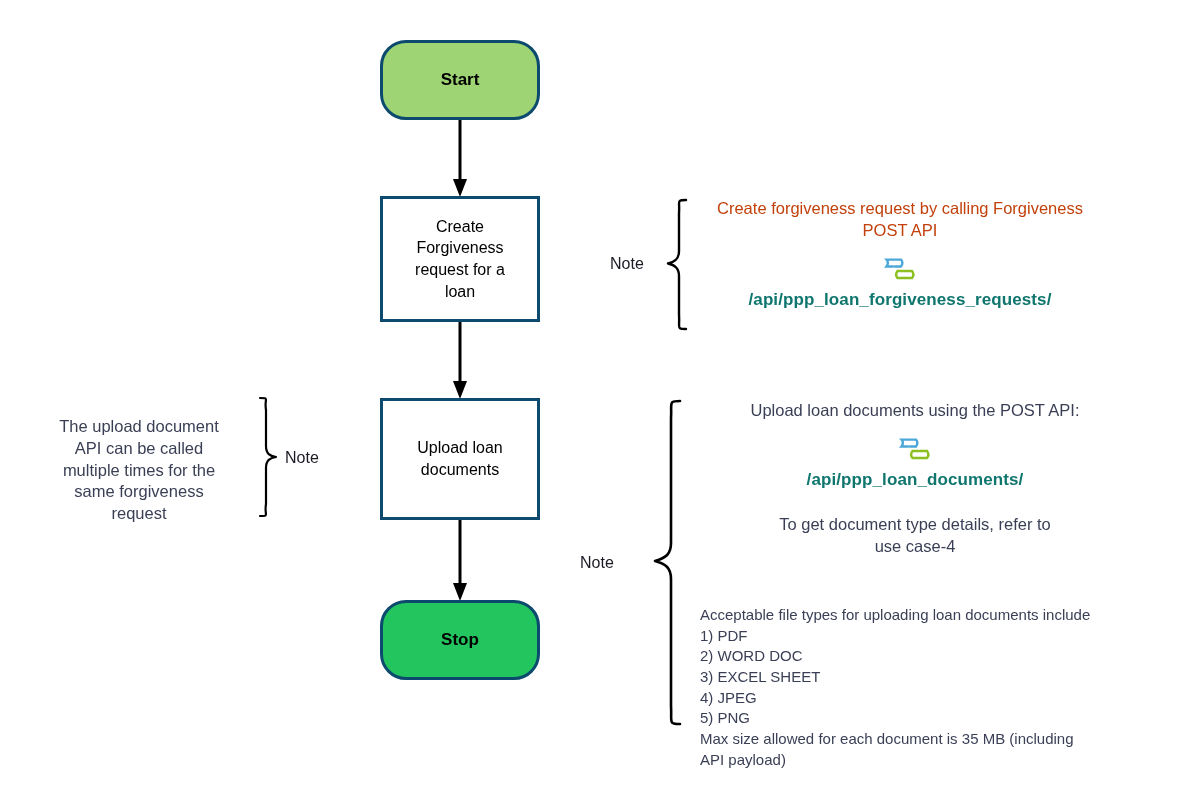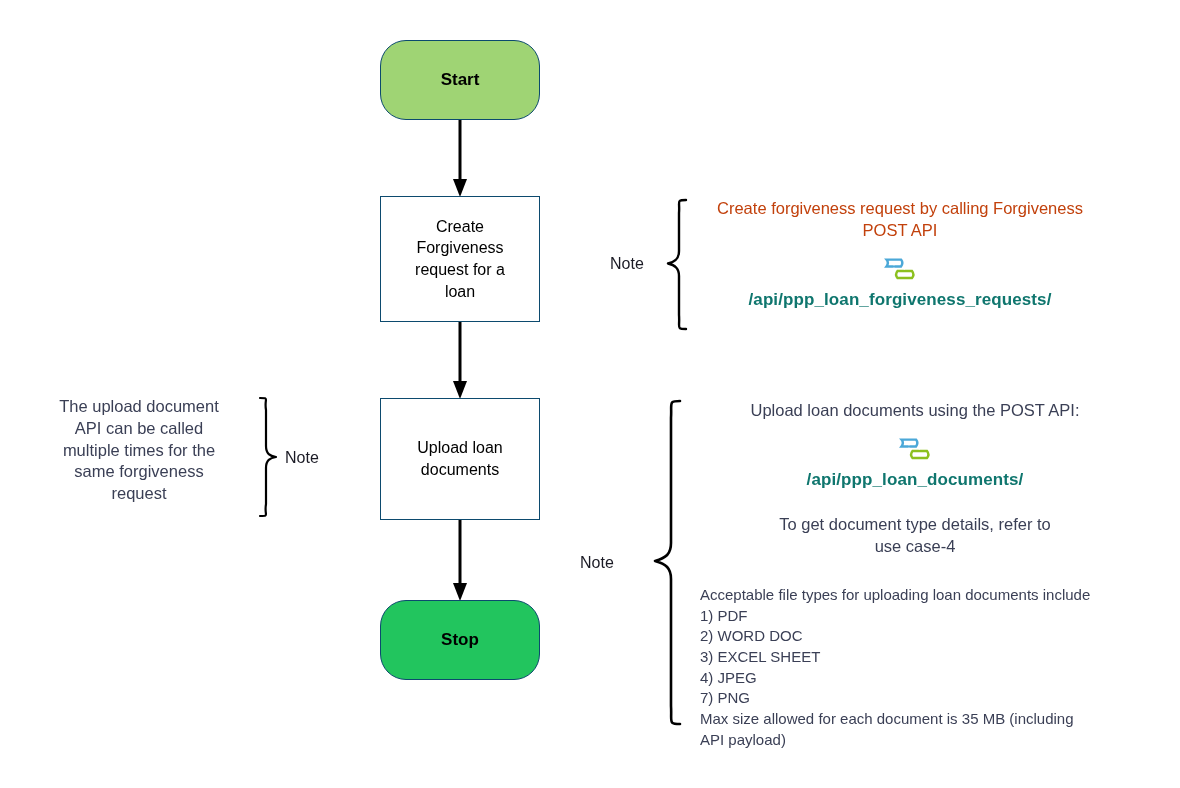--- a/index.html
+++ b/index.html
@@ -19,21 +19,21 @@
   }
 
   
   .node {
     position: absolute;
     box-sizing: border-box;
     display: flex;
     align-items: center;
     justify-content: center;
     text-align: center;
-    border: 1px solid #0c4a6e;
+    border: 3px solid #0c4a6e;
     color: #000000;
   }
   .node-terminator {
     border-radius: 26px;
     font-weight: bold;
     font-size: 17px;
   }
   .node-start {
     left: 380px;
     top: 40px;
@@ -93,20 +93,21 @@
   
   .note-block {
     position: absolute;
     color: #3a3f55;
   }
   .note-center {
     text-align: center;
   }
   .note-left {
     text-align: left;
+    margin-top: 20px;
   }
   .note-line {
     font-size: 16.5px;
     line-height: 1.32;
     white-space: pre-line;
     display: block;
   }
   .note-line.black {
     color: #c2410c;
   }
@@ -271,18 +272,18 @@
     <span class="note-line">To get document type details, refer to
 use case-4</span>
   </div>
 
   <div class="note-block note-left" style="left:700px; top:585px; width:450px;">
     <span class="note-list">Acceptable file types for uploading loan documents include</span>
     <span class="note-list">1) PDF</span>
     <span class="note-list">2) WORD DOC</span>
     <span class="note-list">3) EXCEL SHEET</span>
     <span class="note-list">4) JPEG</span>
-    <span class="note-list">7) PNG</span>
+    <span class="note-list">5) PNG</span>
     <span class="note-list">Max size allowed for each document is 35 MB (including
 API payload)</span>
   </div>
 
 </div>
 
 </body></html>

